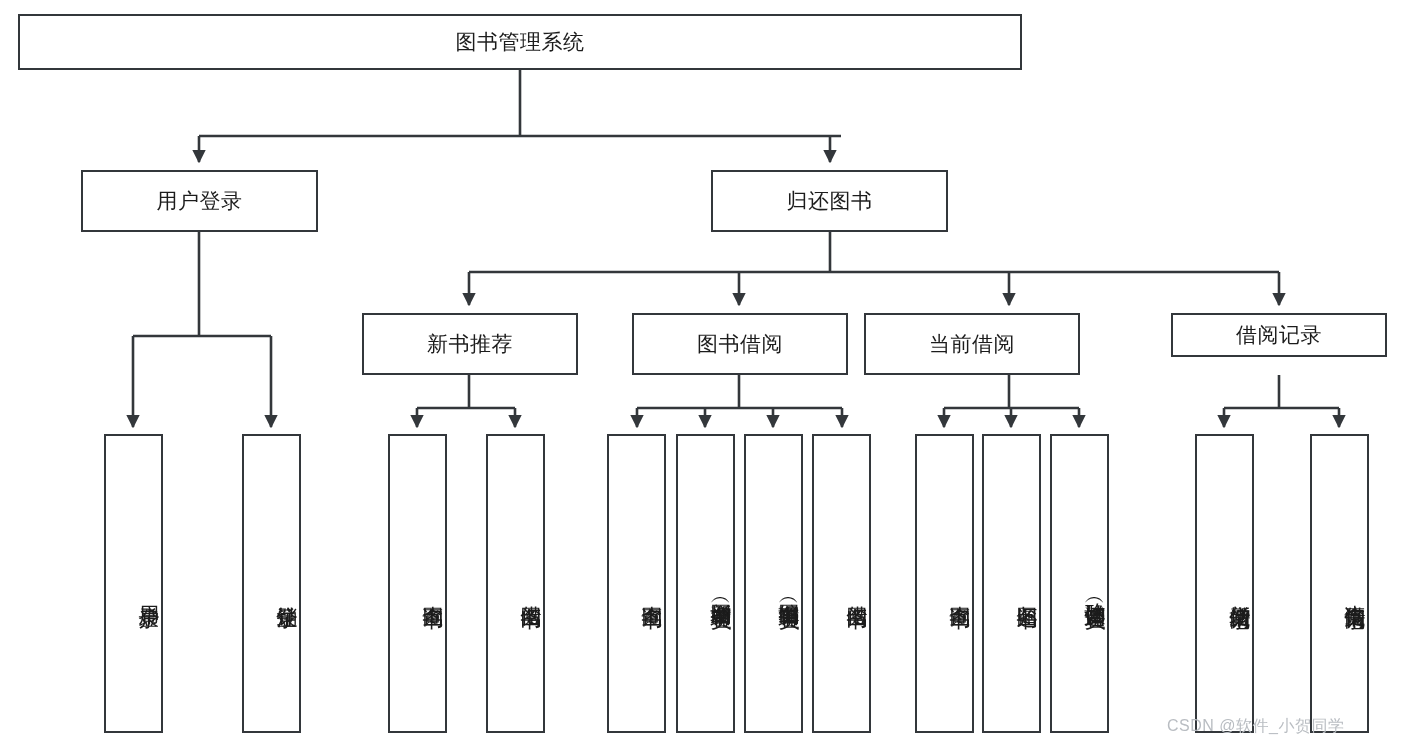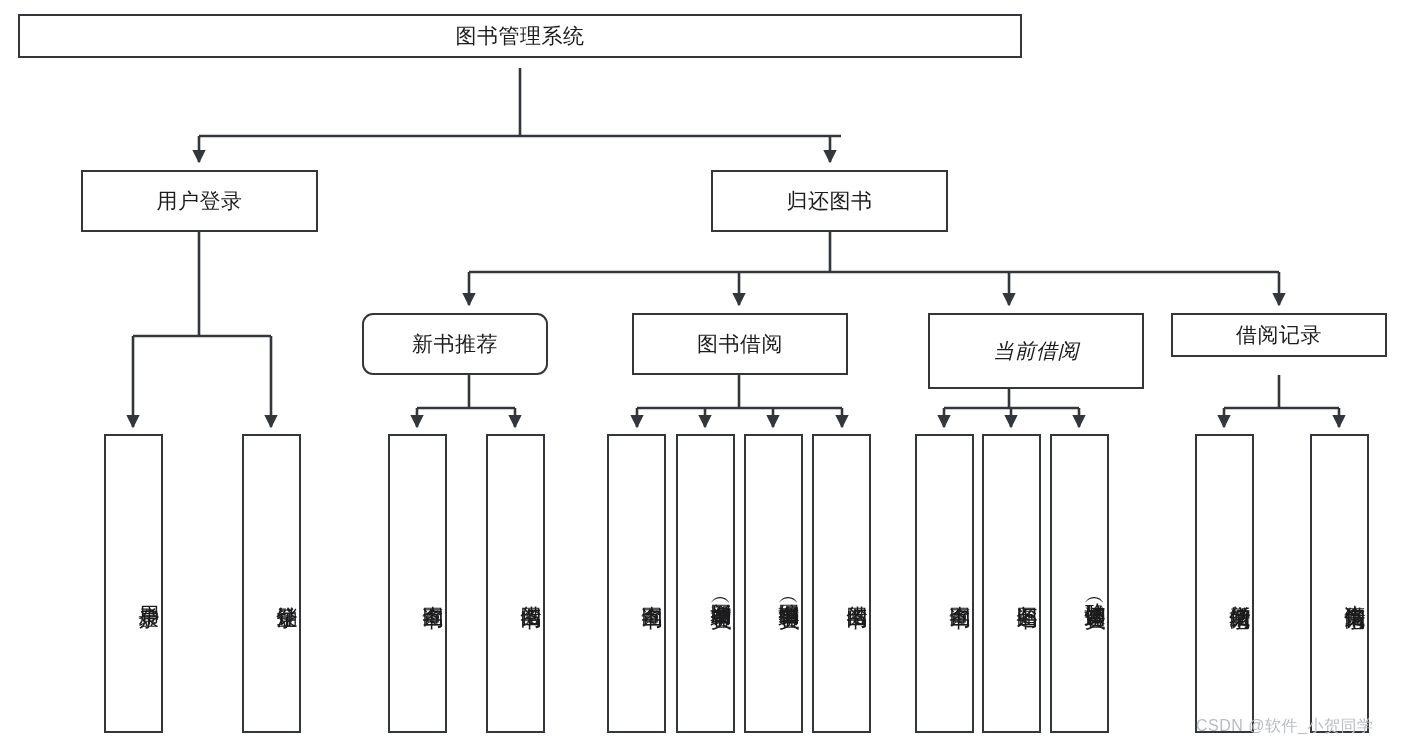--- a/index.html
+++ b/index.html
@@ -106,43 +106,43 @@
       <path d="M 1011 408 L 1011 427" marker-end="url(#arrow)"></path>
       <path d="M 1079 408 L 1079 427" marker-end="url(#arrow)"></path>
 
       <path d="M 1279 375 L 1279 408"></path>
       <path d="M 1224 408 L 1339 408"></path>
       <path d="M 1224 408 L 1224 427" marker-end="url(#arrow)"></path>
       <path d="M 1339 408 L 1339 427" marker-end="url(#arrow)"></path>
     </g>
   </svg>
 
-  <div class="node-box node-h" style="left:18px; top:14px; width:1004px; height:44px;">图书管理系统</div>
+  <div class="node-box node-h" style="left:18px; top:14px; width:1004px; height:56px;">图书管理系统</div>
 
   <div class="node-box node-h" style="left:81px; top:170px; width:237px; height:62px;">用户登录</div>
   <div class="node-box node-h" style="left:711px; top:170px; width:237px; height:62px;">归还图书</div>
 
-  <div class="node-box node-h" style="left:362px; top:313px; width:186px; height:62px;border-radius:11px;">新书推荐</div>
+  <div class="node-box node-h" style="left:362px; top:313px; width:216px; height:62px;">新书推荐</div>
   <div class="node-box node-h" style="left:632px; top:313px; width:216px; height:62px;">图书借阅</div>
-  <div class="node-box node-h" style="left:928px; top:313px; width:216px; height:76px;font-style:italic;">当前借阅</div>
+  <div class="node-box node-h" style="left:864px; top:313px; width:216px; height:62px;">当前借阅</div>
   <div class="node-box node-h" style="left:1171px; top:313px; width:216px; height:44px;">借阅记录</div>
 
   <div class="node-box node-v" style="left:104px; top:434px; width:59px; height:299px;">用户登录</div>
   <div class="node-box node-v" style="left:242px; top:434px; width:59px; height:299px;">注销登录</div>
 
   <div class="node-box node-v" style="left:388px; top:434px; width:59px; height:299px;">查询图书</div>
   <div class="node-box node-v" style="left:486px; top:434px; width:59px; height:299px;">借阅图书</div>
 
   <div class="node-box node-v" style="left:607px; top:434px; width:59px; height:299px;">查询图书</div>
   <div class="node-box node-v" style="left:676px; top:434px; width:59px; height:299px;">新增图书（管理员）</div>
   <div class="node-box node-v" style="left:744px; top:434px; width:59px; height:299px;">编辑图书（管理员）</div>
   <div class="node-box node-v" style="left:812px; top:434px; width:59px; height:299px;">借阅图书</div>
 
   <div class="node-box node-v" style="left:915px; top:434px; width:59px; height:299px;">查询图书</div>
   <div class="node-box node-v" style="left:982px; top:434px; width:59px; height:299px;">归还图书</div>
   <div class="node-box node-v" style="left:1050px; top:434px; width:59px; height:299px;">确认归还（管理员）</div>
 
   <div class="node-box node-v" style="left:1195px; top:434px; width:59px; height:299px;">新增借阅记录</div>
   <div class="node-box node-v" style="left:1310px; top:434px; width:59px; height:299px;">查询借阅记录</div>
 
-  <div class="watermark" style="left:1196px; top:716px;">CSDN @软件_小贺同学</div>
+  <div class="watermark" style="left:1167px; top:716px;">CSDN @软件_小贺同学</div>
 
 </div>
 
 </body></html>

